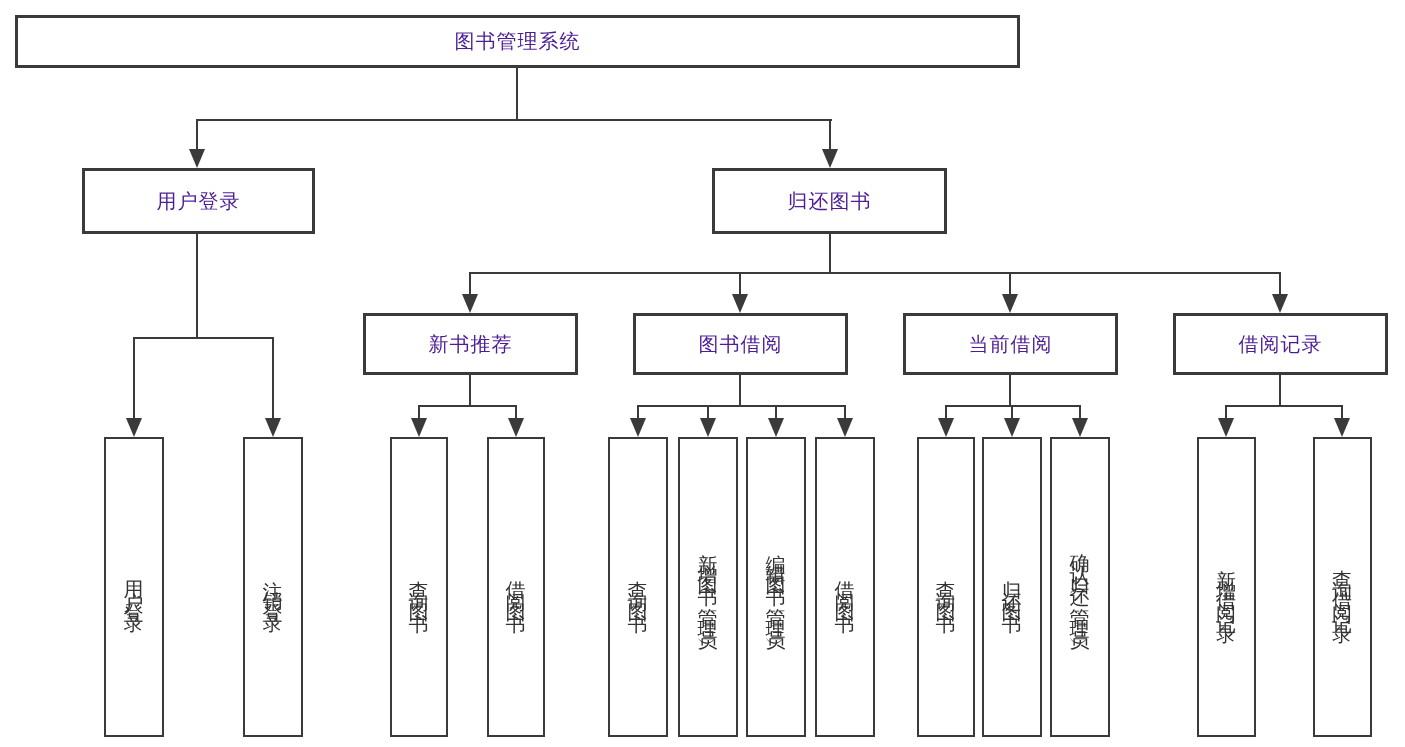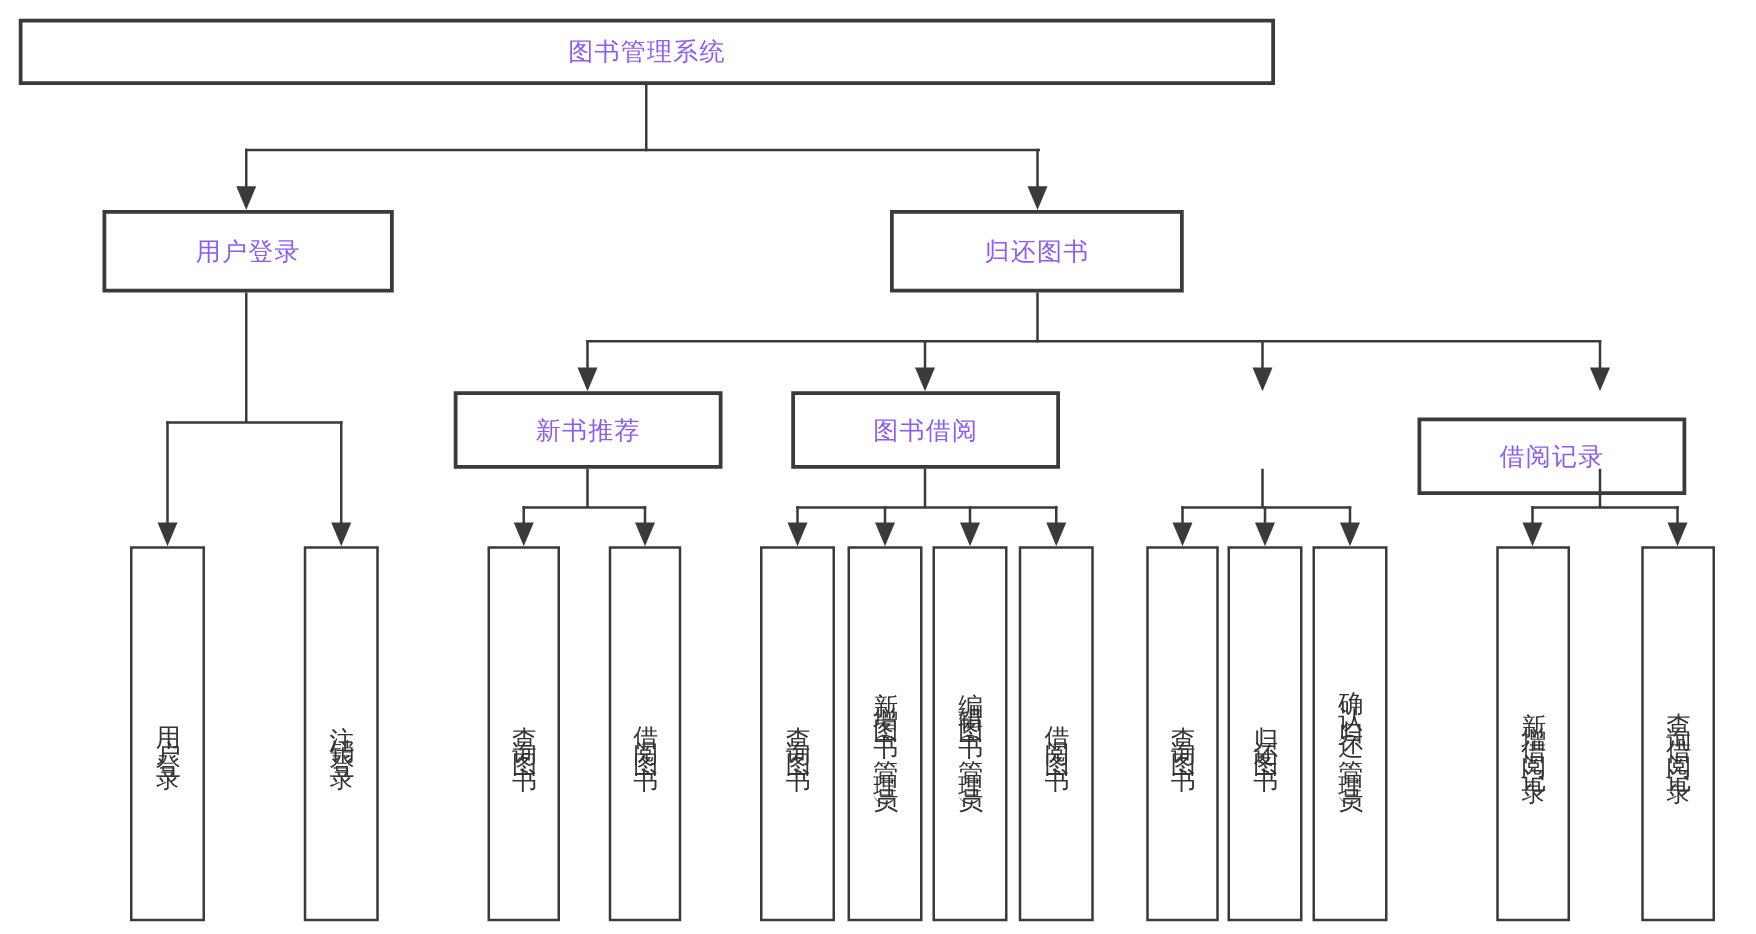--- a/index.html
+++ b/index.html
@@ -17,21 +17,21 @@
   }
   .box {
     position: absolute;
     box-sizing: border-box;
     background: #ffffff;
     border: 3px solid #3a3a3a;
     display: flex;
     align-items: center;
     justify-content: center;
     font-size: 20px;
-    color: #8b5cf6;
+    color: #4c1d95;
     letter-spacing: 1px;
     white-space: nowrap;
   }
   .root-box   { left: 15px;  top: 15px;  width: 1005px; height: 53px; }
   .lvl2-box   { top: 168px;  height: 66px; }
   .lvl3-box   { top: 313px;  height: 62px; width: 215px; }
   .leaf-box {
     position: absolute;
     top: 437px;
     height: 300px;
@@ -78,21 +78,22 @@
 
 <div class="stage">
 
   <div class="box root-box">图书管理系统</div>
 
   <div class="box lvl2-box" style="left:82px; width:233px;">用户登录</div>
   <div class="box lvl2-box" style="left:712px; width:235px;">归还图书</div>
 
   <div class="box lvl3-box" style="left:363px;">新书推荐</div>
   <div class="box lvl3-box" style="left:633px;">图书借阅</div>
-  <div class="box lvl3-box" style="left:1134px;margin-top:21px;">借阅记录</div>
+  <div class="box lvl3-box" style="left:903px;">当前借阅</div>
+  <div class="box lvl3-box" style="left:1173px;">借阅记录</div>
 
   <div class="leaf-box" style="left:104px; width:60px;">
     <span class="vtext">用户登录</span>
   </div>
   <div class="leaf-box" style="left:243px; width:60px;">
     <span class="vtext">注销登录</span>
   </div>
 
   <div class="leaf-box" style="left:390px; width:58px;">
     <span class="vtext">查询图书</span>

